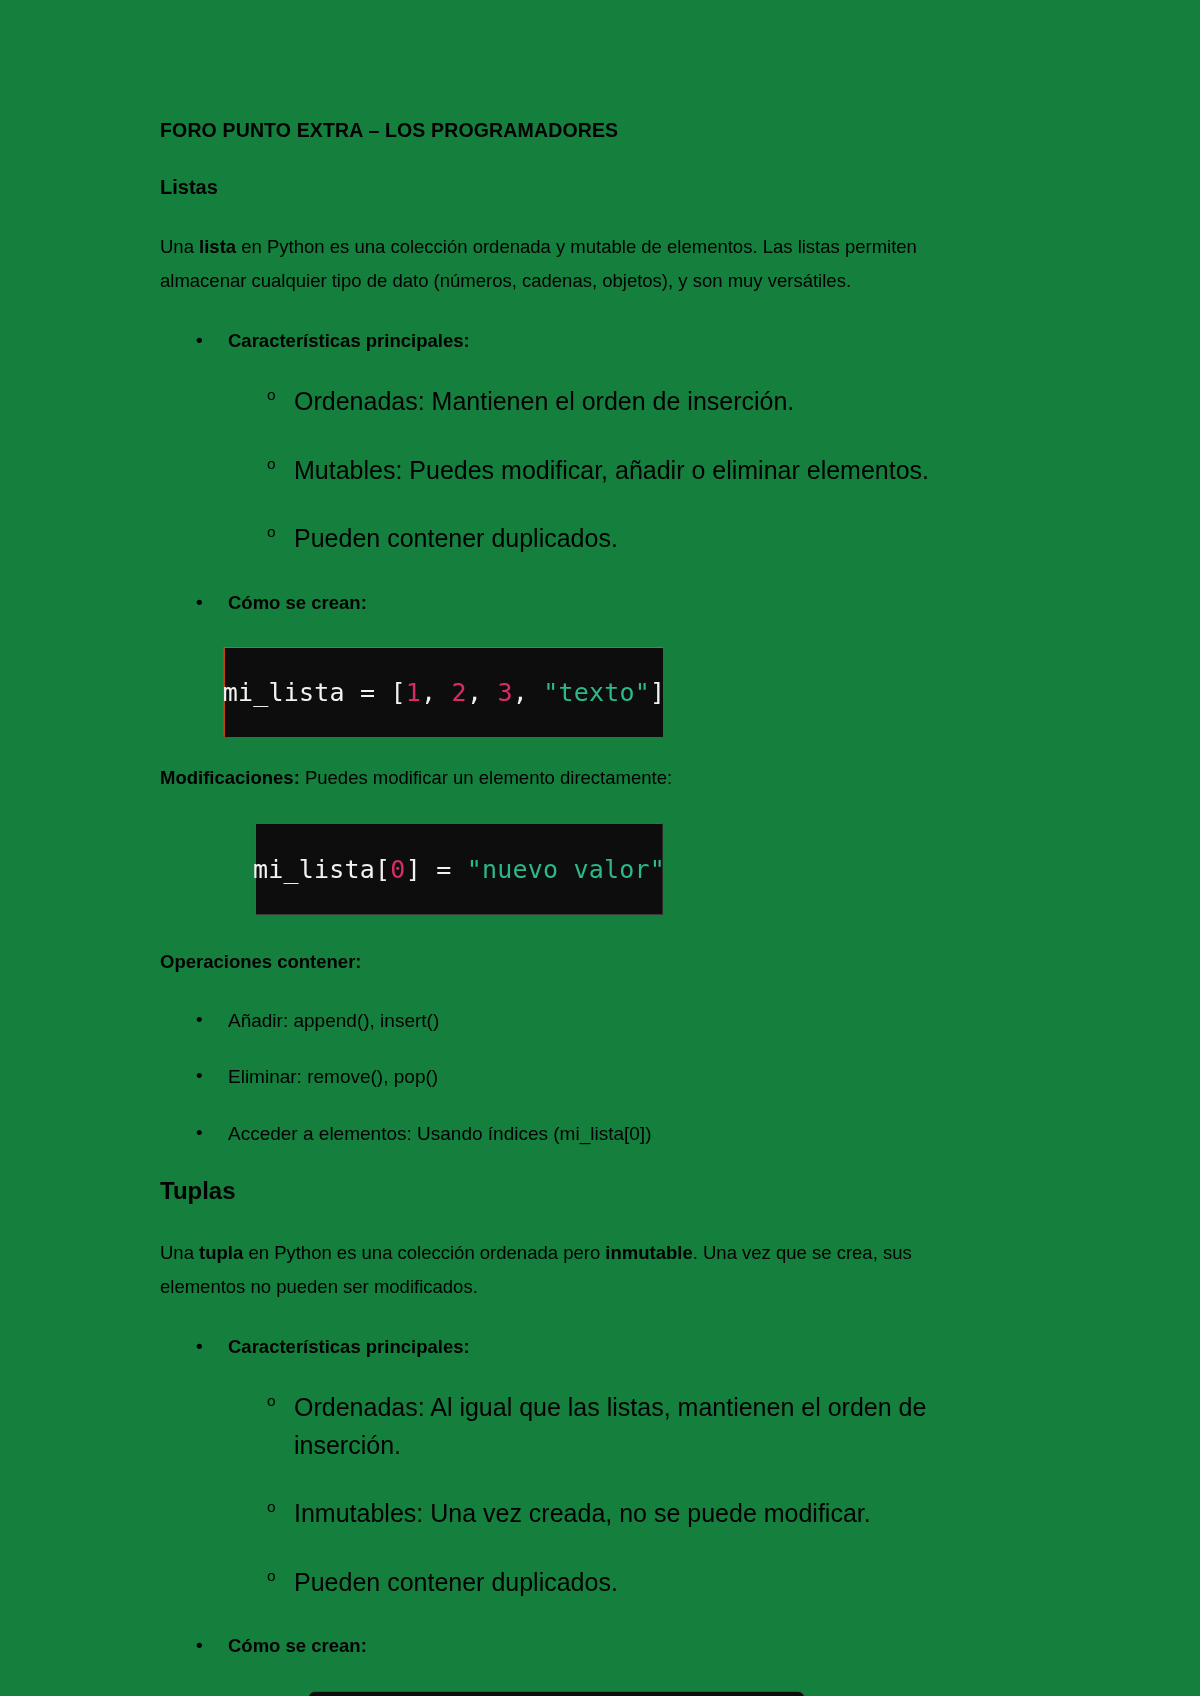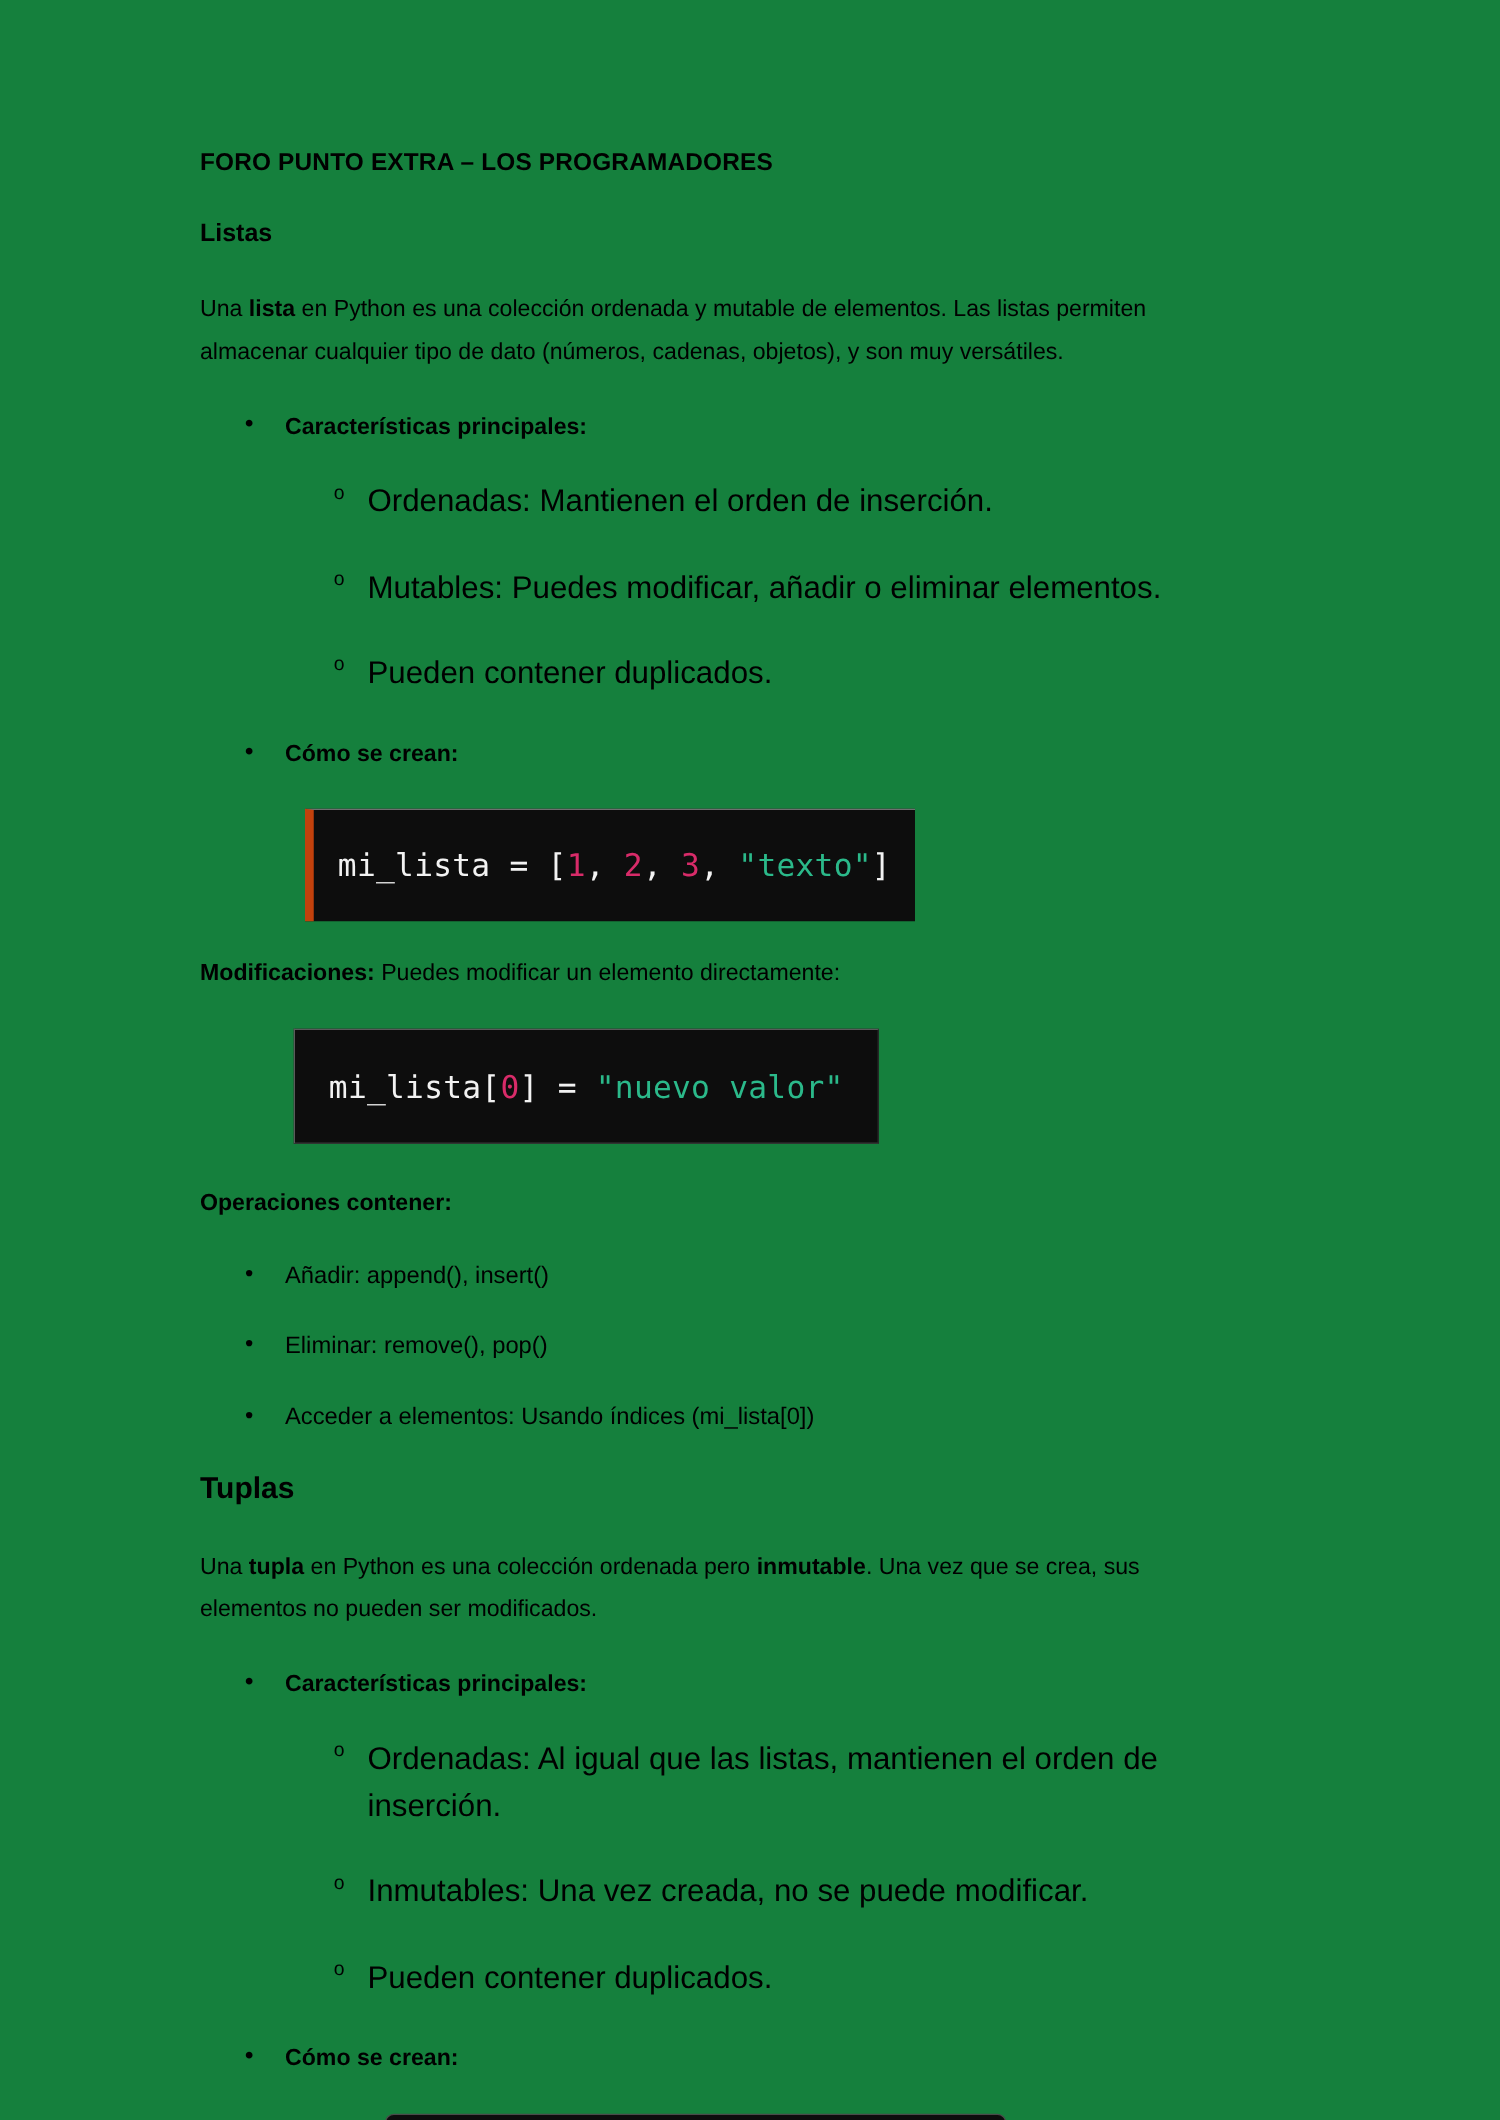--- a/index.html
+++ b/index.html
@@ -131,30 +131,30 @@
     font-family: "DejaVu Sans Mono", "Liberation Mono", monospace;
     font-size: 25px;
     letter-spacing: 0.2px;
     white-space: pre;
     display: flex;
     align-items: center;
     justify-content: center;
     box-sizing: border-box;
   }
   .code-block.cb1 {
-    width: 488px;
+    width: 440px;
     height: 90px;
-    margin-left: 84px;
+    margin-left: 63px;
     border-top: 1px solid #6f6f6f;
-    border-left: 7px solid #c2410c;
+    border-left: 2px solid #c2410c;
   }
   .code-block.cb2 {
-    width: 468px;
+    width: 408px;
     height: 92px;
-    margin-left: 75px;
+    margin-left: 95px;
     border-top: 1px solid #5a5a5a;
     border-left: 1px solid #5a5a5a;
     border-bottom: 1px solid #3a3a3a;
     border-right: 1px solid #2a2a2a;
   }
   .code-block.cb3 {
     width: 497px;
     height: 84px;
     margin-left: 148px;
     border-radius: 7px;

